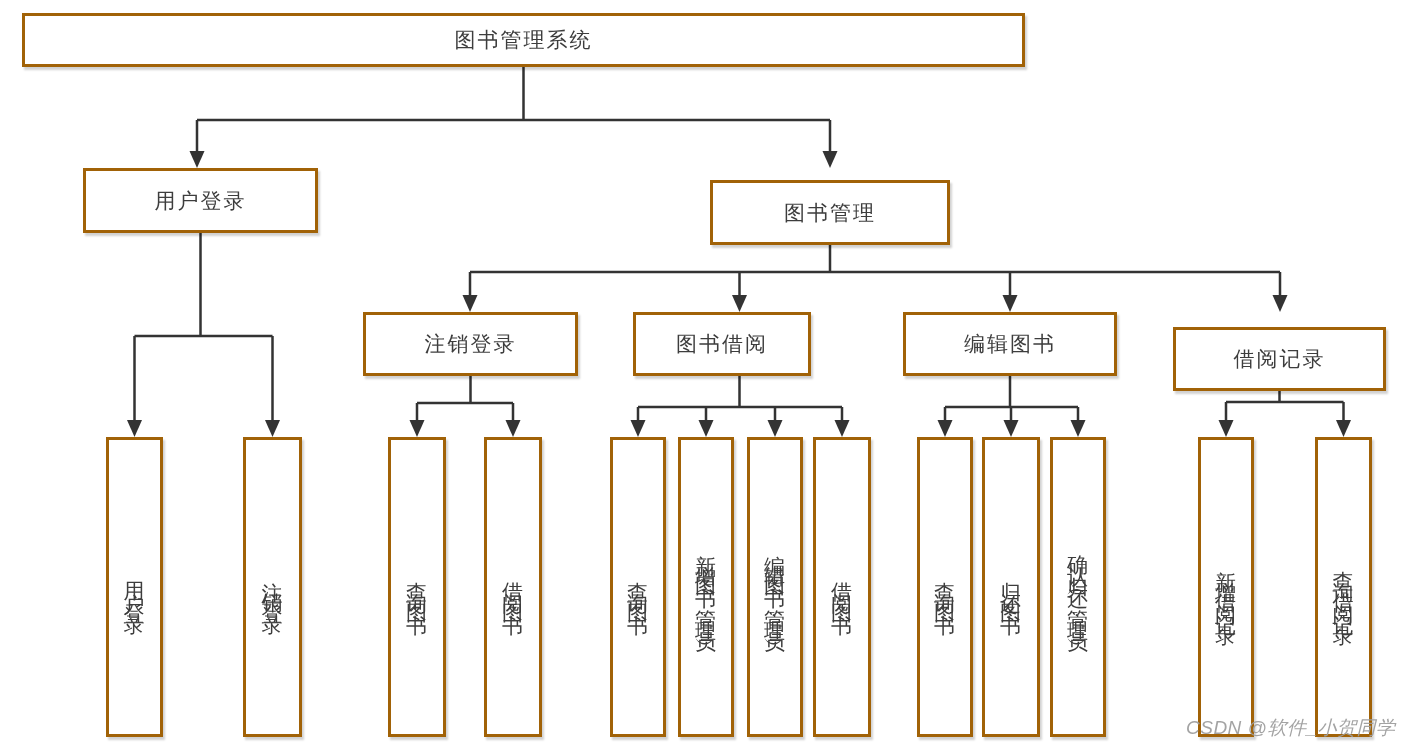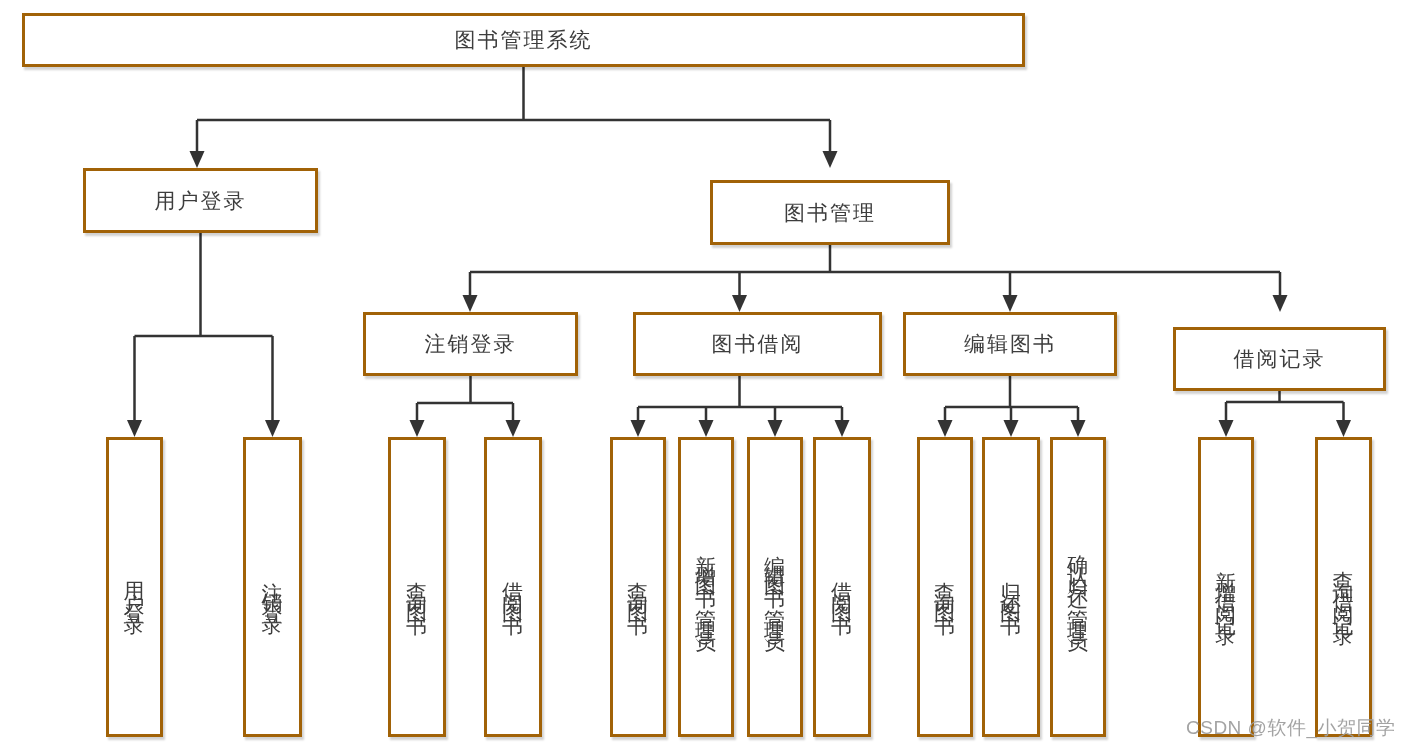--- a/index.html
+++ b/index.html
@@ -46,20 +46,21 @@
   }
   .watermark {
     position: absolute;
     left: 1186px;
     top: 715px;
     font-size: 19px;
     color: rgba(158,158,158,0.95);
     white-space: nowrap;
     z-index: 5;
     letter-spacing: 0.5px;
+    font-style: italic;
   }
 </style>
 </head>
 <body>
 
 <div class="canvas">
 
   <svg class="wires" width="1405" height="747" viewBox="0 0 1405 747">
 
     <g stroke="#333333" stroke-width="2.5" fill="none">
@@ -109,21 +110,21 @@
     <polygon fill="#333333" points="1218.5,420 1233.5,420 1226,437"></polygon>
     <polygon fill="#333333" points="1336,420 1351,420 1343.5,437"></polygon>
   </svg>
 
   <div class="node h" style="left:22px;top:13px;width:1003px;height:54px">图书管理系统</div>
 
   <div class="node h" style="left:83px;top:168px;width:235px;height:65px">用户登录</div>
   <div class="node h" style="left:710px;top:180px;width:240px;height:65px">图书管理</div>
 
   <div class="node h" style="left:363px;top:312px;width:215px;height:64px">注销登录</div>
-  <div class="node h" style="left:633px;top:312px;width:249px;height:64px">图书借阅</div>
+  <div class="node h" style="left:633px;top:312px;width:178px;height:64px">图书借阅</div>
   <div class="node h" style="left:903px;top:312px;width:214px;height:64px">编辑图书</div>
   <div class="node h" style="left:1173px;top:327px;width:213px;height:64px">借阅记录</div>
 
   <div class="node v" style="left:106px;top:437px;width:57px;height:300px">用户登录</div>
   <div class="node v" style="left:243px;top:437px;width:59px;height:300px">注销登录</div>
 
   <div class="node v" style="left:388px;top:437px;width:58px;height:300px">查询图书</div>
   <div class="node v" style="left:484px;top:437px;width:58px;height:300px">借阅图书</div>
 
   <div class="node v" style="left:610px;top:437px;width:56px;height:300px">查询图书</div>

